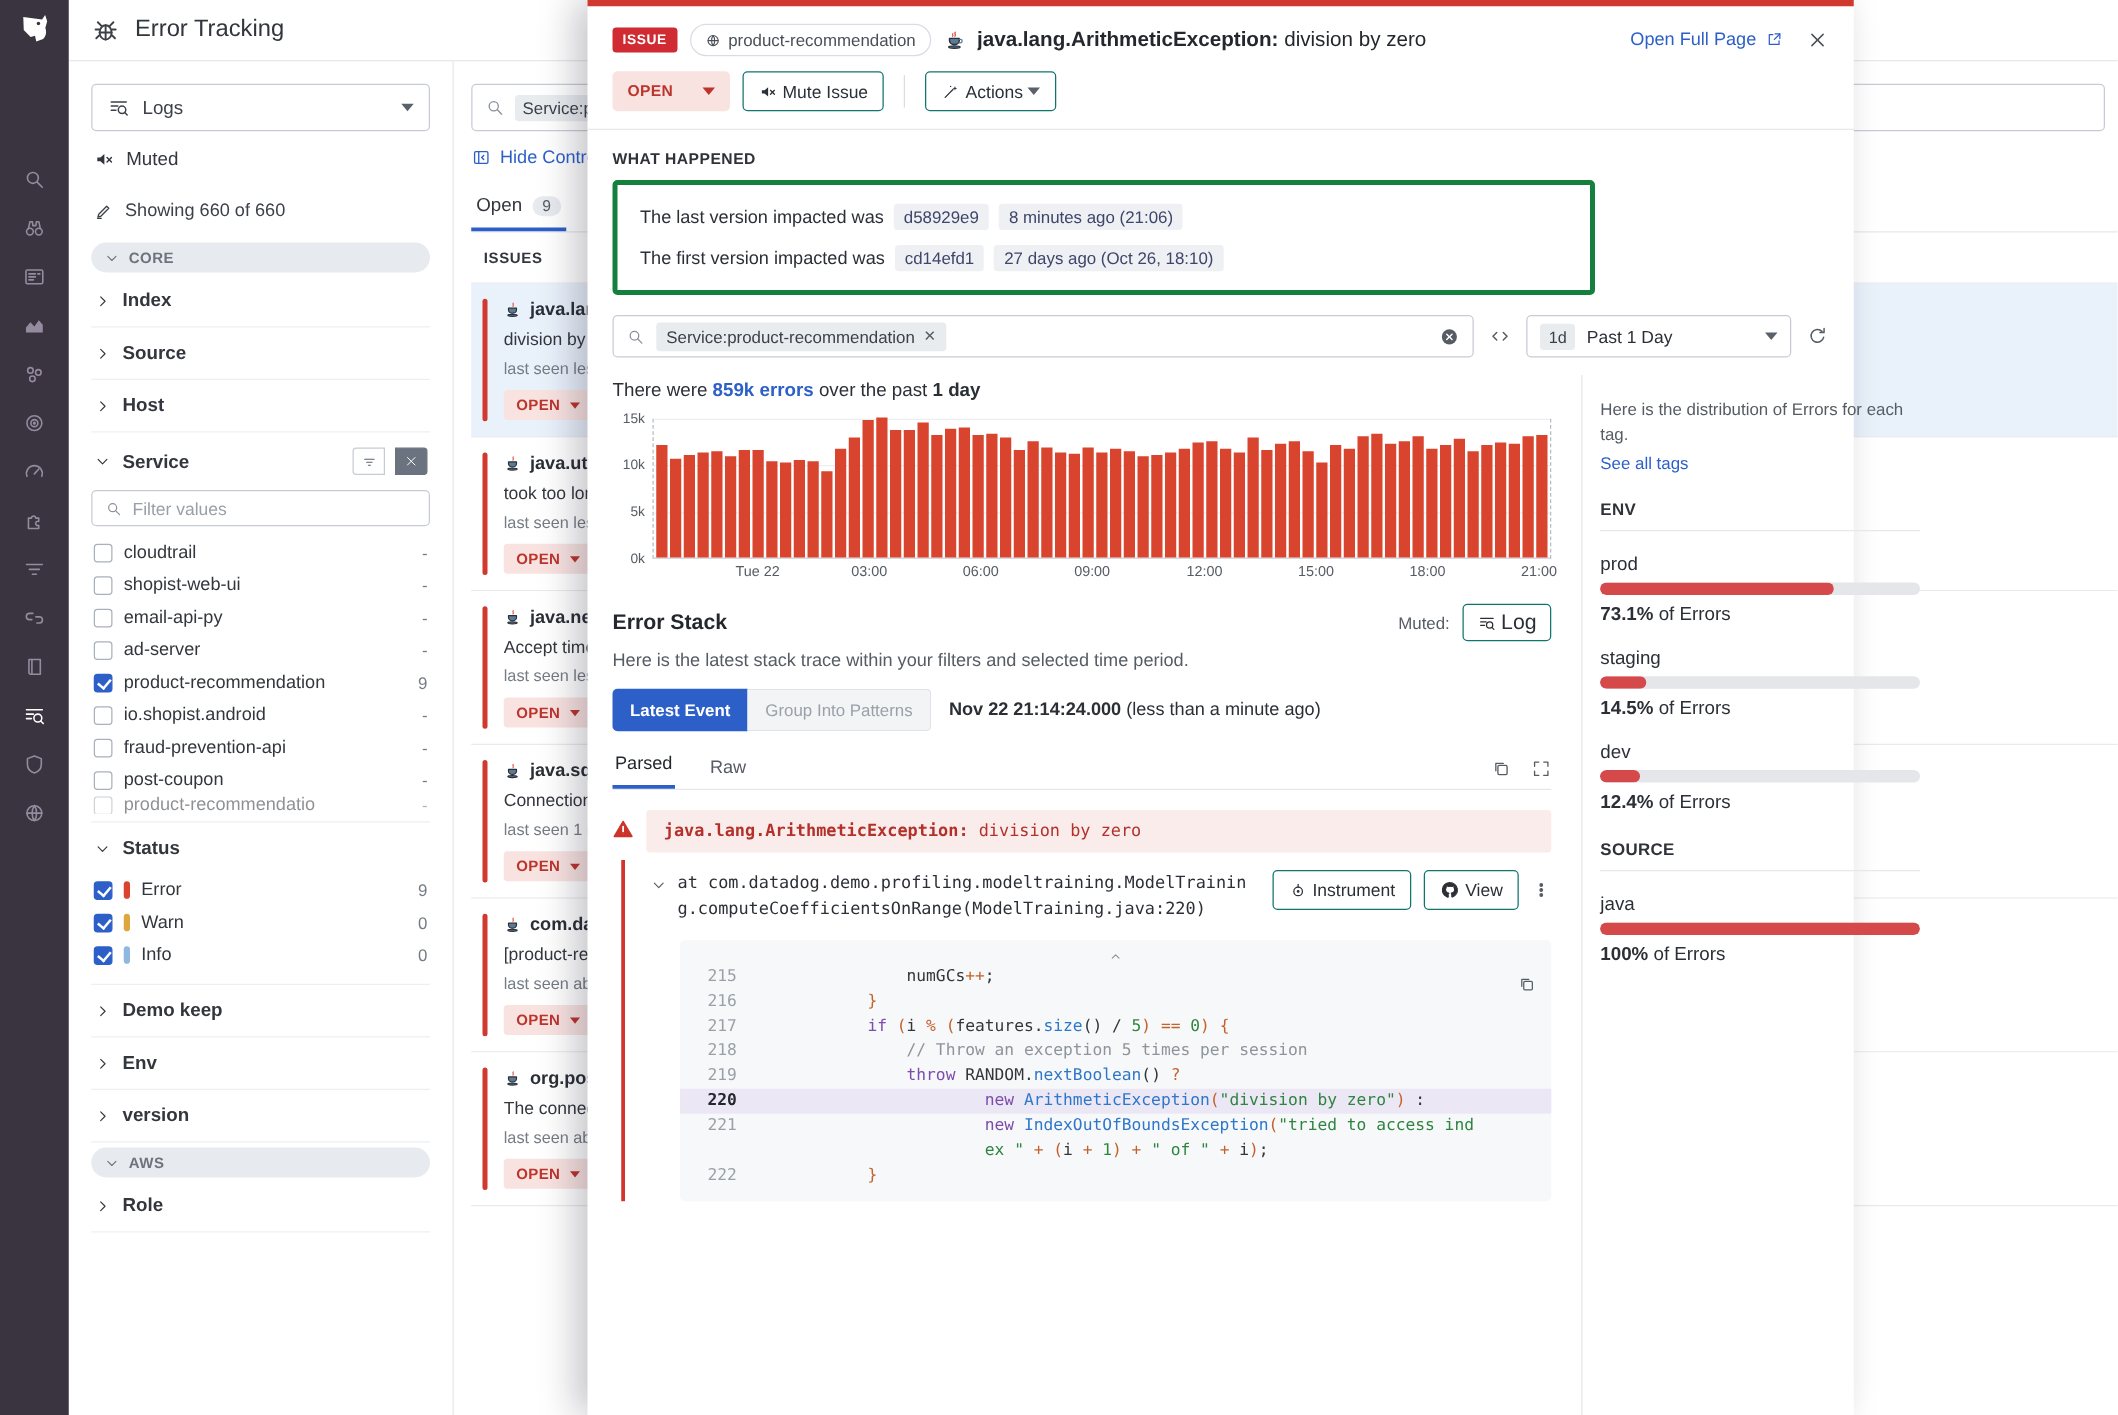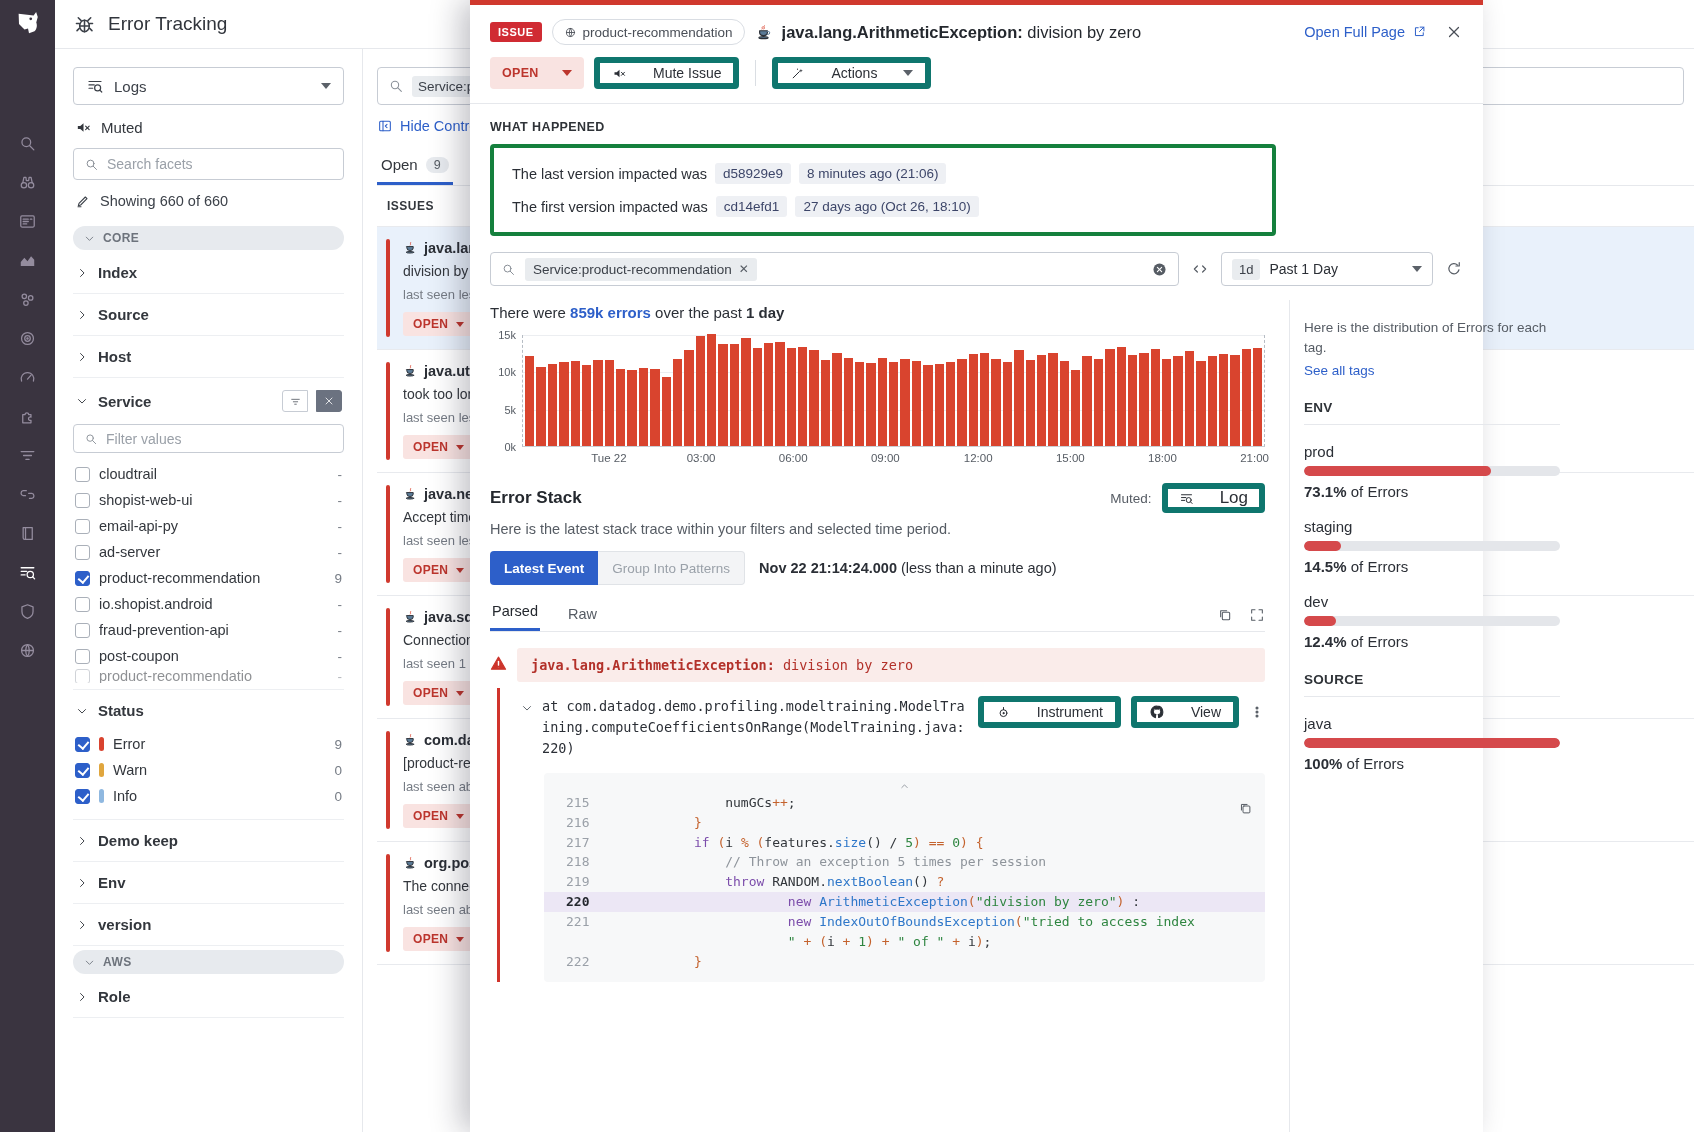--- a/index.html
+++ b/index.html
@@ -87,21 +87,21 @@
   .mtitle { font-size:16.5px; color:#24282e; white-space:nowrap; overflow:hidden; }
   .mtitle b { font-weight:bold; }
   .mr1right { margin-left:auto; display:flex; align-items:center; gap:18px; }
   .linkblue { color:#2d5fc9; display:flex; align-items:center; gap:7px; font-size:14.5px; cursor:pointer; }
   .xclose { color:#4a4f57; cursor:pointer; }
   .mrow2 { display:flex; align-items:center; gap:10px; margin-top:12px; padding-bottom:14px; }
   .openselect { background:#f9e3e1; border-radius:4px; height:32px; width:94px; display:flex; align-items:center;
     justify-content:space-between; padding:0 12px; cursor:pointer; }
   .openselect span { font-size:12.5px; font-weight:bold; color:#bc352d; letter-spacing:.3px; }
   .openselect .caret { border-top-color:#bc352d; }
-  .btn { display:inline-flex; align-items:center; gap:26px; border:6px solid #0f766e; border-radius:4px;
+  .btn { display:inline-flex; align-items:center; gap:4px; border:1px solid #0f766e; border-radius:4px;
     height:32px; padding:0 12px; font-size:14px; color:#2b2f36; background:#fff; cursor:pointer; }
   .vdiv { width:1px; height:26px; background:#dadee3; margin:0 6px; }
   .mdivider { height:1px; background:#e6e8ec; flex:none; }
   .whsec { padding:16px 20px 0; flex:none; }
   .whlabel { font-size:12.5px; font-weight:bold; letter-spacing:.4px; color:#2f3338; }
   .whbox { border:4px solid #15803d; border-radius:4px; margin-top:10px; padding:15px 18px; width:786px; }
   .whrow { display:flex; align-items:center; gap:8px; font-size:14.5px; color:#2b2f36; }
   .whrow + .whrow { margin-top:12px; }
   .vbadge { background:#eef0f4; border-radius:3px; padding:3px 8px; font-size:13.5px; color:#3d4669; }
   .toolbar { display:flex; align-items:center; gap:12px; padding:16px 20px 14px; flex:none; }
@@ -321,27 +321,20 @@
 
       <div class="muted-row">
         <svg class="icn" width="17" height="17" viewBox="0 0 24 24">
             <path d="M4 10 H7.5 L12 6 V18 L7.5 14 H4 Z" fill="currentColor" stroke="none"></path>
             <line x1="15" y1="10" x2="20" y2="15"></line>
             <line x1="20" y1="10" x2="15" y2="15"></line>
           </svg>
         <span>Muted</span>
       </div>
 
-      <div class="search-input">
-        <svg class="icn" width="15" height="15" viewBox="0 0 24 24">
-            <circle cx="10.5" cy="10.5" r="5.5"></circle>
-            <line x1="14.8" y1="14.8" x2="20" y2="20"></line>
-          </svg>
-        <input placeholder="Search facets" style="">
-      </div>
 
       <div class="showing-row">
         <svg class="icn" width="16" height="16" viewBox="0 0 24 24">
             <path d="M5 19 L6 15.5 L15.5 6 L18 8.5 L8.5 18 Z"></path>
             <line x1="4.5" y1="20.5" x2="9" y2="20.5"></line>
           </svg>
         <span>Showing 660 of 660</span>
       </div>
 
       <div class="fgroup-head">

